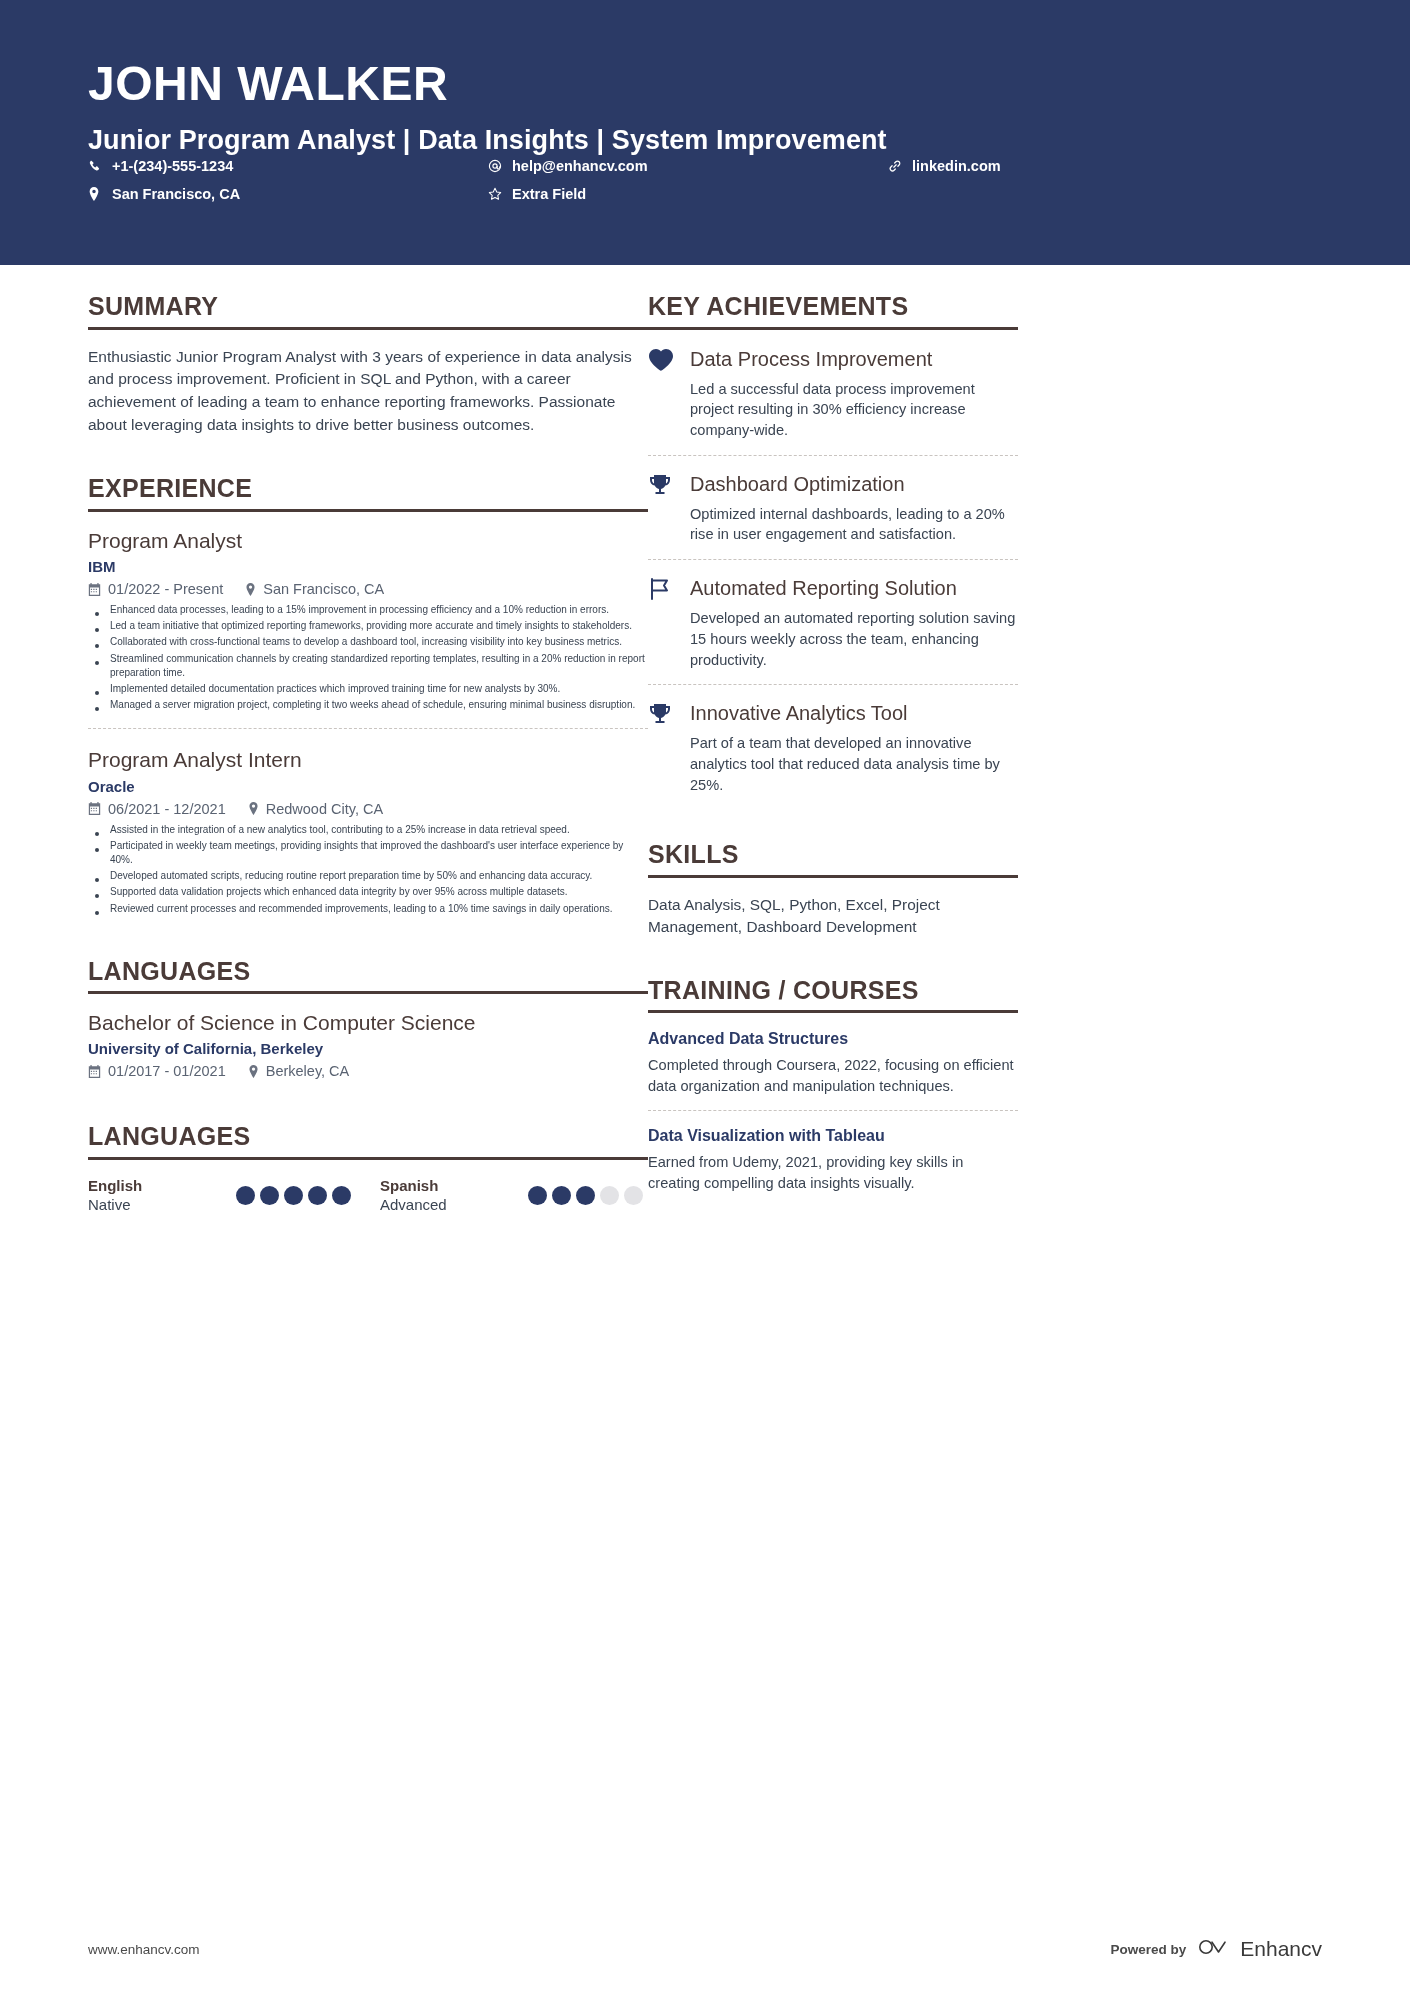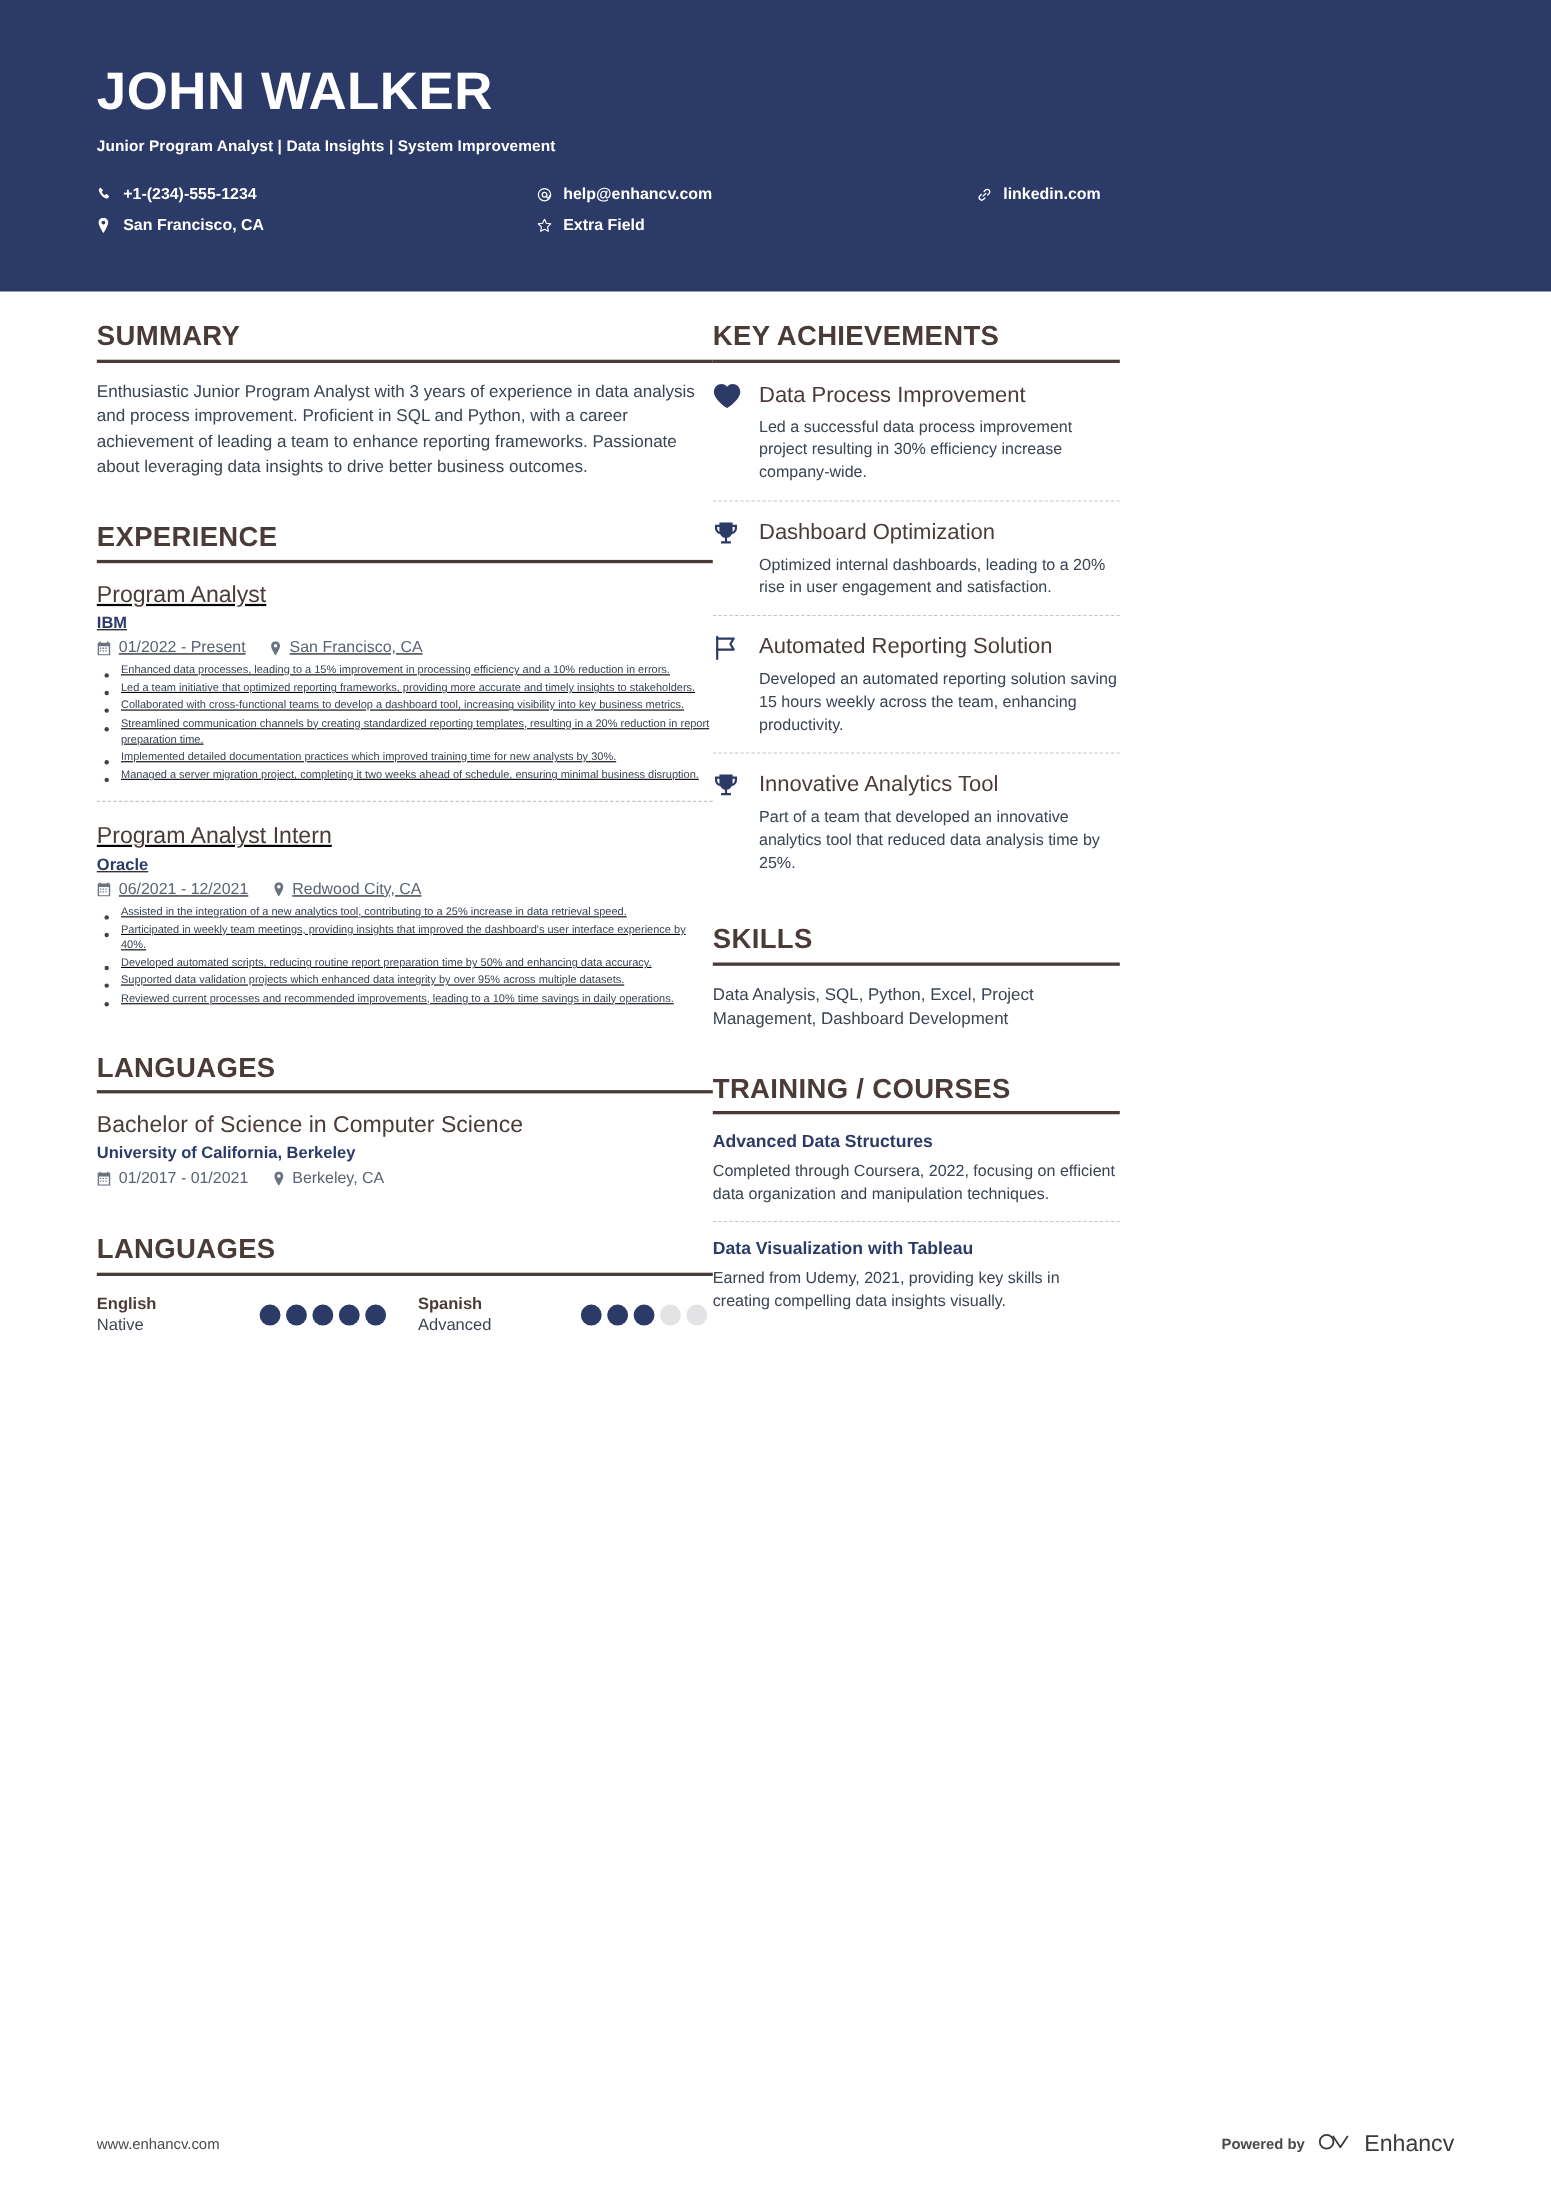--- a/index.html
+++ b/index.html
@@ -20,24 +20,24 @@
     position: relative;
   }
   .full-name {
     font-size: 48px;
     font-weight: 700;
     letter-spacing: 0.5px;
     line-height: 1.0;
     margin-bottom: 16px;
   }
   .headline {
-    font-size: 14px;
+    font-size: 27px;
     font-weight: 700;
     line-height: 1.2;
-    margin-bottom: 28px;
+    margin-bottom: 2px;
     letter-spacing: 0.1px;
   }
   .contact-grid {
     display: grid;
     grid-template-columns: 400px 400px auto;
     row-gap: 12px;
   }
   .contact-item {
     display: flex;
     align-items: center;
@@ -81,21 +81,21 @@
   }
 
   
   .summary-text {
     font-size: 15.5px;
     line-height: 1.48;
     color: #3a4452;
   }
 
   
-  .exp-block { padding-bottom: 14px; text-decoration: underline; }
+  .exp-block { padding-bottom: 14px; }
   .exp-block + .exp-block { border-top: 1px dashed #c9c4c0; padding-top: 18px; }
   .job-title {
     font-size: 21px;
     color: #4a3b38;
     font-weight: 400;
     line-height: 1.25;
     margin-bottom: 4px;
   }
   .company {
     font-size: 15px;

